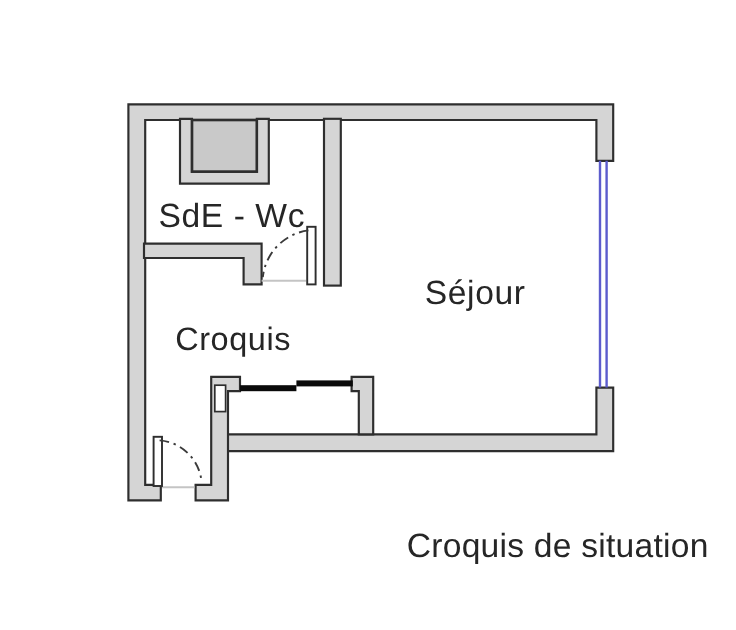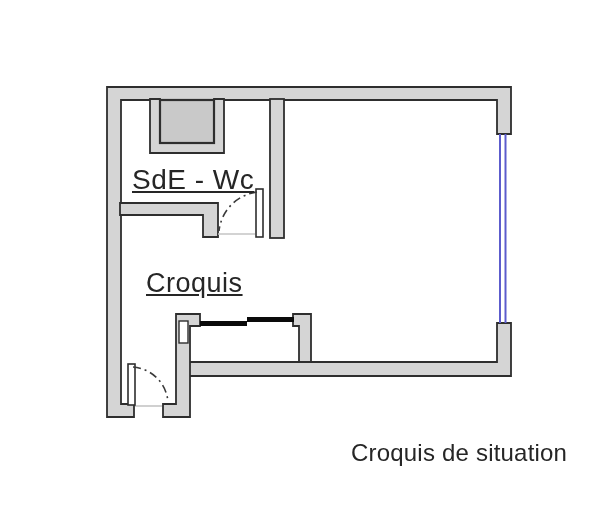--- a/index.html
+++ b/index.html
@@ -15,28 +15,28 @@
   .wall{fill:var(--wall-fill,#d5d5d5);stroke:var(--wall-stroke,#2e2e2e);stroke-width:1.8;stroke-linejoin:miter;}
   .tray{fill:var(--shower-fill,#c9c9c9);stroke:var(--wall-stroke,#2e2e2e);stroke-width:2.2;}
   .leaf{fill:#ffffff;stroke:var(--wall-stroke,#2e2e2e);stroke-width:1.6;}
   .arc{fill:none;stroke:#3a3a3a;stroke-width:1.6;stroke-dasharray:8 4 2 4;}
   .threshold{stroke:#c4c4c4;stroke-width:1.6;}
   .glass{stroke:var(--window-blue,#5c5ccd);stroke-width:2;}
   .panel{fill:#0a0a0a;}
   .niche{fill:#ffffff;stroke:var(--wall-stroke,#2e2e2e);stroke-width:1.4;}
   .room-label{
     position:absolute;color:var(--text,#262626);
-    line-height:1.1;white-space:nowrap;letter-spacing:0.5px;text-decoration:underline;
+    line-height:1.1;white-space:nowrap;letter-spacing:0.5px;
   }
   .lbl-sde{left:132px;top:165px;font-size:28px;}
   .lbl-cuisine{left:146px;top:269px;font-size:27px;}
   .lbl-sejour{left:354px;top:229px;font-size:28px;}
   .caption{
-    position:absolute;left:351px;top:439px;
-    font-size:24px;color:var(--text,#262626);
+    position:absolute;left:339px;top:439px;
+    font-size:28px;color:var(--text,#262626);
     white-space:nowrap;letter-spacing:0.2px;
   }
 </style>
 </head>
 <body style="--bg: #ffffff; --wall-fill: #d5d5d5; --wall-stroke: #2e2e2e; --shower-fill: #c9c9c9; --window-blue: #5c5ccd; --text: #262626;">
 
 <div class="plan-wrap">
   <svg width="613" height="525" viewBox="0 0 613 525">
 
     <path class="wall" d="M107,87 H511 V134 H497 V100 H121 V404 H134 V417 H107 Z"></path>
@@ -69,15 +69,16 @@
     <rect class="leaf" x="256" y="189" width="7" height="48"></rect>
     <path class="arc" d="M257,192 A44,44 0 0 0 219,231"></path>
 
     <line class="threshold" x1="135" y1="406" x2="162" y2="406"></line>
     <rect class="leaf" x="128" y="364" width="7" height="41"></rect>
     <path class="arc" d="M133,367 A38,38 0 0 1 168,402"></path>
   </svg>
 
   <div class="room-label lbl-sde">SdE - Wc</div>
   <div class="room-label lbl-cuisine">Croquis</div>
+  <div class="room-label lbl-sejour">Séjour</div>
 
   <div class="caption">Croquis de situation</div>
 </div>
 
 </body></html>

